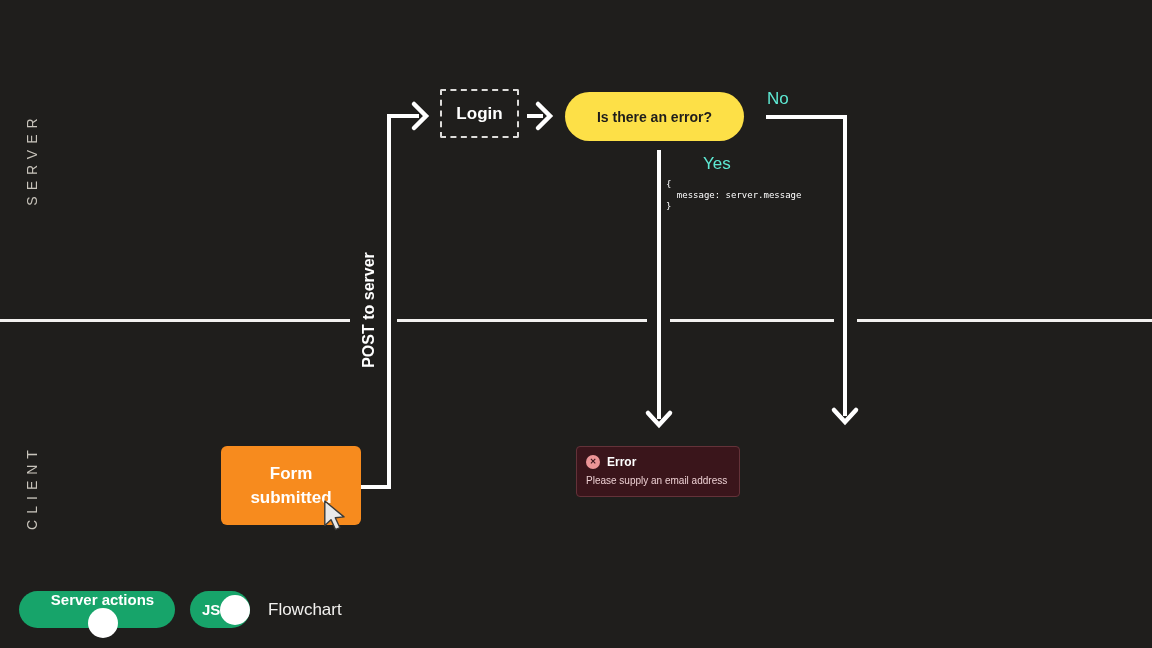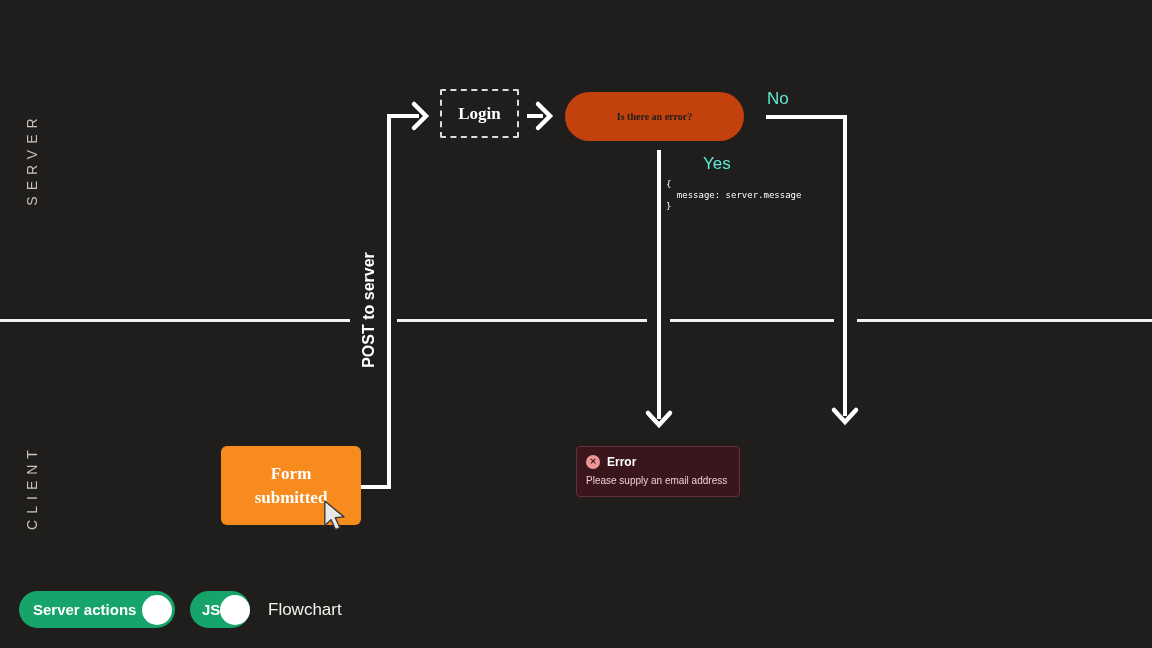--- a/index.html
+++ b/index.html
@@ -21,23 +21,23 @@
   .seg1{left:0;width:350px;}
   .seg2{left:397px;width:250px;}
   .seg3{left:670px;width:164px;}
   .seg4{left:857px;width:295px;}
   
   svg.connectors{position:absolute;left:0;top:0;width:1152px;height:648px;}
   .shaft{fill:none;stroke:#ffffff;stroke-width:4;stroke-linejoin:miter;}
   .head{fill:none;stroke:#ffffff;stroke-width:4.5;stroke-linejoin:miter;stroke-linecap:round;}
   
   .node{position:absolute;display:flex;flex-direction:column;align-items:center;justify-content:center;
-        color:#fff;font-weight:bold;text-align:center;box-sizing:border-box;font-family:Liberation Serif, serif;}
+        color:#fff;font-weight:bold;text-align:center;box-sizing:border-box;}
   .node-login{left:440px;top:89px;width:79px;height:49px;border:2px dashed #dddcda;border-radius:2px;font-size:17px;}
-  .node-check{left:565px;top:92px;width:179px;height:49px;border-radius:24.5px;background:#c2410c;color:#1e1d1b;font-size:10px;}
+  .node-check{left:565px;top:92px;width:179px;height:49px;border-radius:24.5px;background:#fde047;color:#1e1d1b;font-size:14px;}
   .node-form{left:221px;top:446px;width:140px;height:79px;border-radius:6px;background:#f78b1e;font-size:17px;line-height:24px;}
   .node-redirect{left:786px;top:439px;width:119px;height:77px;border:2px dashed #dddcda;border-radius:4px;font-size:17px;line-height:24px;}
   
   .toast{position:absolute;left:576px;top:446px;width:164px;height:51px;box-sizing:border-box;
          background:#3a151b;border:1px solid #643239;border-radius:4px;padding:8px 10px 0 9px;}
   .toast-head{display:flex;align-items:center;gap:7px;}
   .toast-icon{width:14px;height:14px;border-radius:50%;background:#ec9597;color:#3a151b;
               display:flex;align-items:center;justify-content:center;font-size:8px;font-weight:bold;line-height:1;}
   .toast-title{color:#ffffff;font-size:12px;font-weight:bold;}
   .toast-msg{color:#eccfd2;font-size:10px;margin-top:6px;white-space:nowrap;}
@@ -53,21 +53,21 @@
   .code-block{
     position:absolute;left:666px;top:179px;
     color:#fff;font-family:"DejaVu Sans Mono", monospace;font-size:9px;line-height:11px;
   }
   .code-line{white-space:pre;}
   
   .toggle-pill{
     position:absolute;top:591px;height:37px;border-radius:18.5px;background:#17a46a;
     display:flex;align-items:center;justify-content:space-between;box-sizing:border-box;cursor:pointer;
   }
-  #server-actions-toggle{left:19px;width:156px;padding:0 3px 0 14px;}
+  #server-actions-toggle{left:19px;width:156px;padding:0 3px 0 14px;flex-direction:column;}
   #js-toggle{left:190px;width:60px;padding:0 3px 0 12px;}
   .toggle-label{color:#fff;font-weight:bold;font-size:15px;white-space:nowrap;}
   .toggle-knob{width:30px;height:30px;border-radius:50%;background:#ffffff;flex:0 0 auto;}
   #flowchart-label{
     position:absolute;left:268px;top:610px;transform:translateY(-50%);
     color:#f2f1ef;font-size:17px;font-weight:400;
   }
   
   #cursor{position:absolute;left:323px;top:500px;}
 </style>

